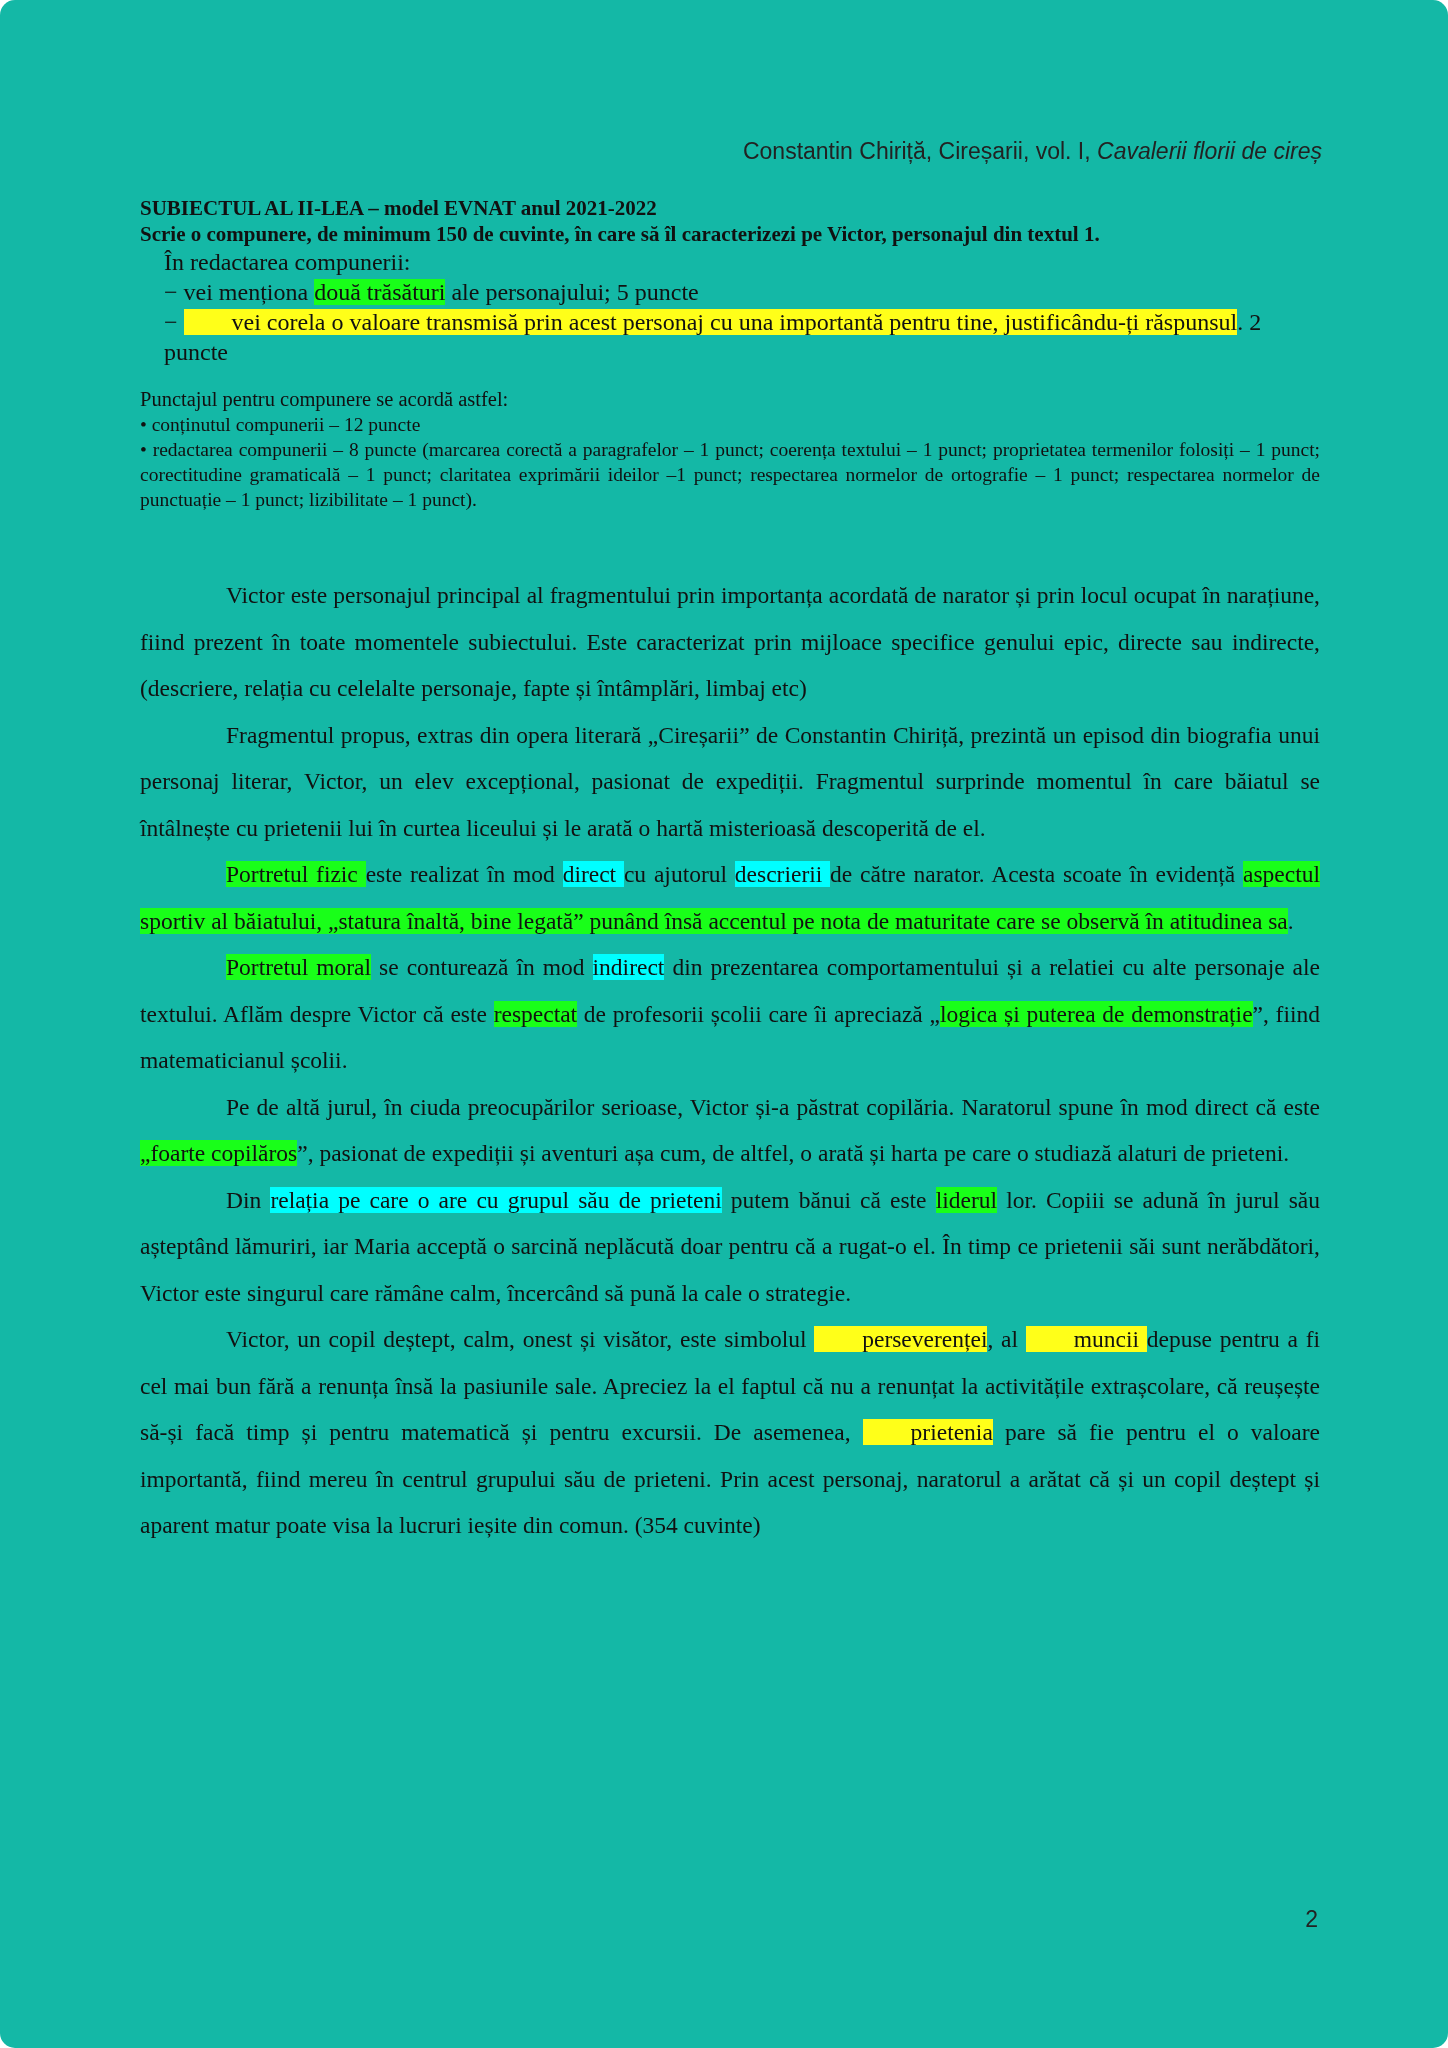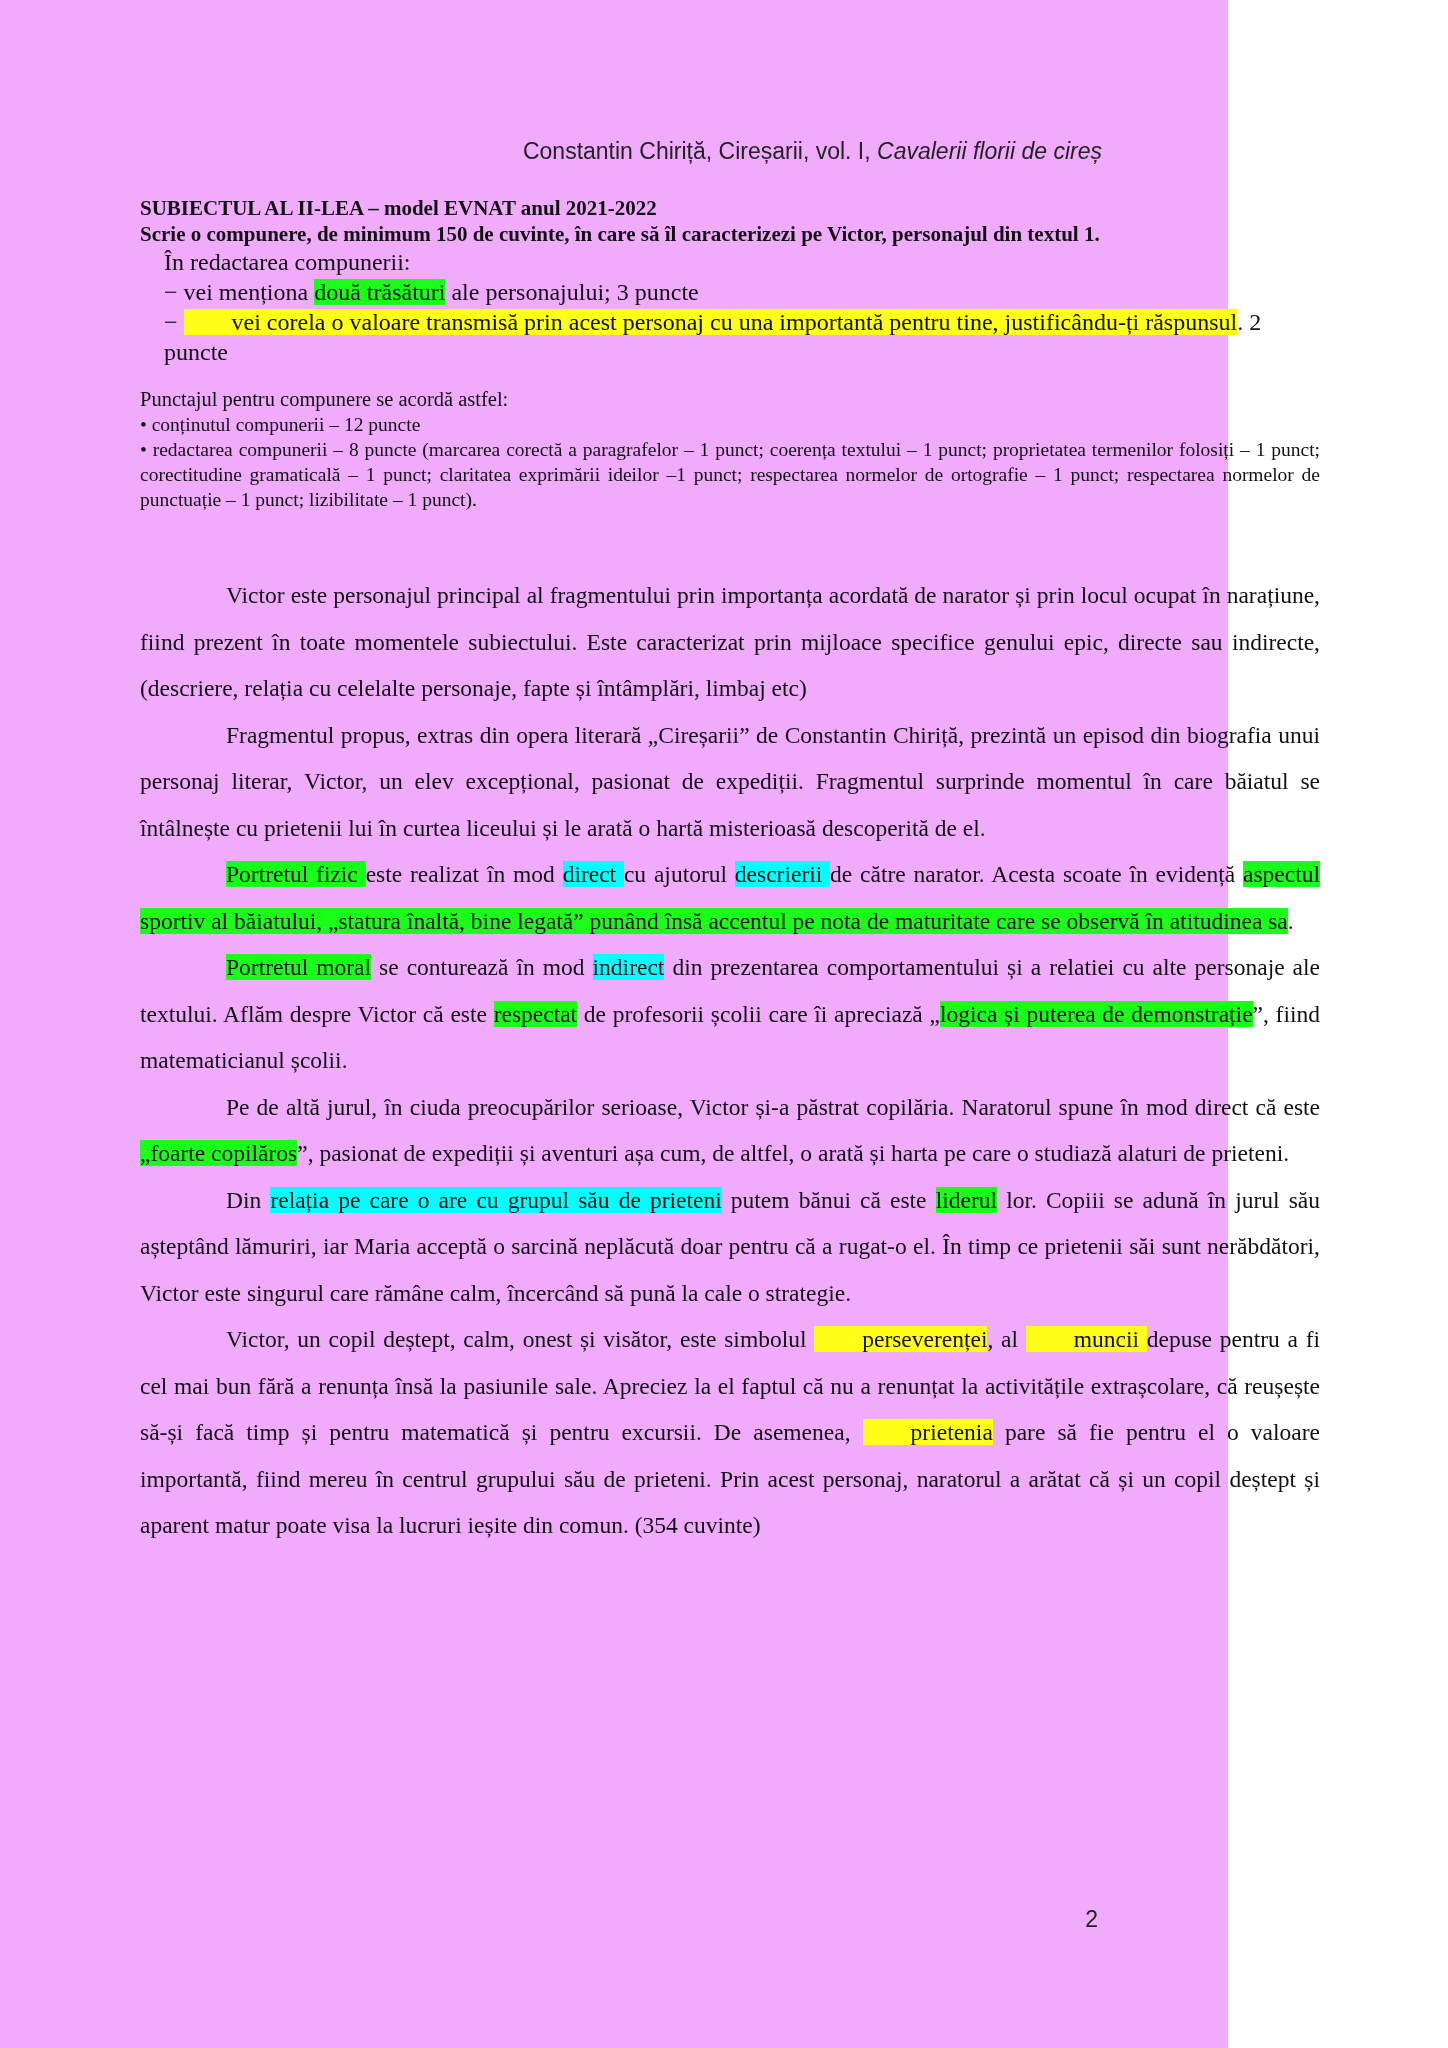--- a/index.html
+++ b/index.html
@@ -1,17 +1,17 @@
 <!DOCTYPE html>
 <html><head>
 <meta charset="utf-8">
 <style>
   html, body { margin: 0; padding: 0; background: #ffffff; }
   body { width: 1448px; height: 2048px; position: relative; overflow: hidden; color: #111; }
-  .page { position: absolute; left: 0; top: 0; width: 1228px; height: 2048px; background: #f0abfc; }
+  .page { position: absolute; left: 0; top: 0; width: 1448px; height: 2048px; background: #14b8a6; border-radius: 15px; }
   .header {
     position: absolute; right: 126px; top: 138px;
     font-family: "Liberation Sans", "DejaVu Sans", sans-serif;
     font-size: 23px; color: #222; white-space: nowrap;
   }
   .header .it { font-style: italic; }
   .task {
     position: absolute; left: 140px; top: 195px; width: 1180px;
     font-family: "Liberation Serif", "DejaVu Serif", serif; color: #111;
   }
@@ -40,21 +40,21 @@
 
   <div class="header">
     <span>Constantin Chiriță, Cireșarii, vol. I, </span><span class="it">Cavalerii florii de cireș</span>
   </div>
 
   <div class="task">
     <div class="bold">SUBIECTUL AL II-LEA – model EVNAT anul 2021-2022</div>
     <div class="bold">Scrie o compunere, de minimum 150 de cuvinte, în care să îl caracterizezi pe Victor, personajul din textul 1.</div>
     <div class="req">În redactarea compunerii:</div>
     <div class="req">
-      <span>− vei menționa </span><span class="hl-g">două trăsături</span><span> ale personajului; 3 puncte</span>
+      <span>− vei menționa </span><span class="hl-g">două trăsături</span><span> ale personajului; 5 puncte</span>
     </div>
     <div class="req">
       <span>− </span><span class="hl-y">vei corela o valoare transmisă prin acest personaj cu una importantă pentru tine, justificându-ți răspunsul</span><span>. 2 puncte</span>
     </div>
     <div class="bold2">Punctajul pentru compunere se acordă astfel:</div>
     <div class="small">• conținutul compunerii – 12 puncte</div>
     <div class="small">• redactarea compunerii – 8 puncte (marcarea corectă a paragrafelor – 1 punct; coerența textului – 1 punct; proprietatea termenilor folosiți – 1 punct; corectitudine gramaticală – 1 punct; claritatea exprimării ideilor –1 punct; respectarea normelor de ortografie – 1 punct; respectarea normelor de punctuație – 1 punct; lizibilitate – 1 punct).</div>
   </div>
 
   <div class="essay">

